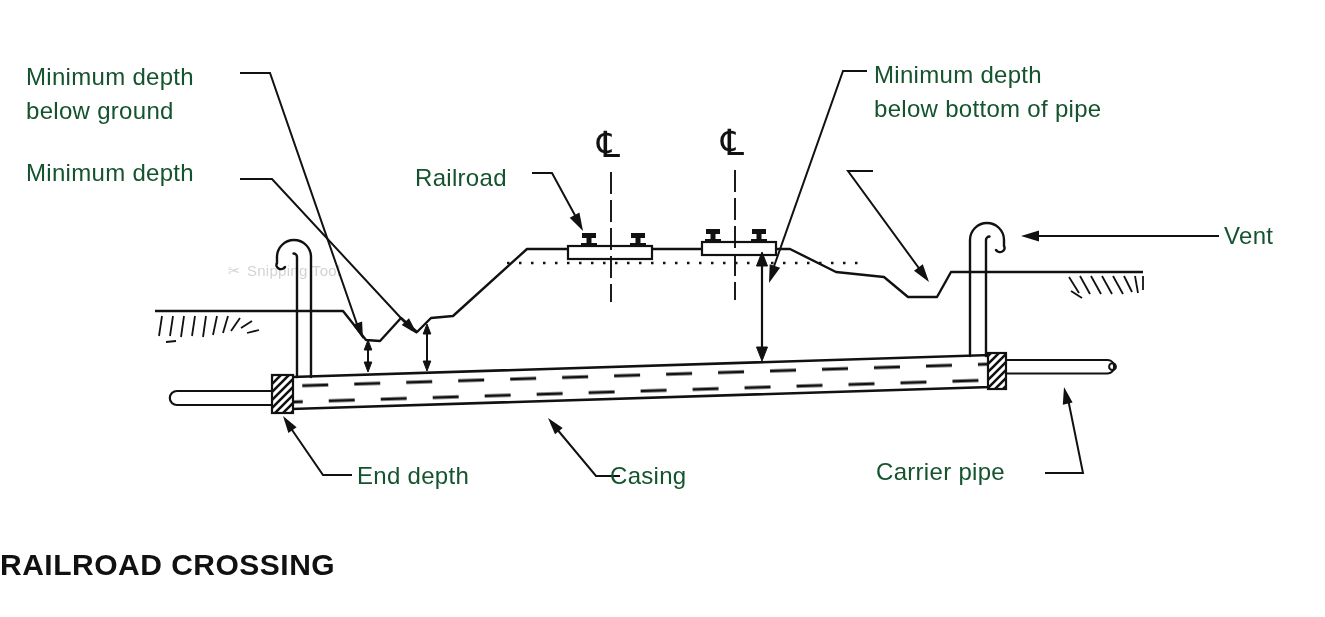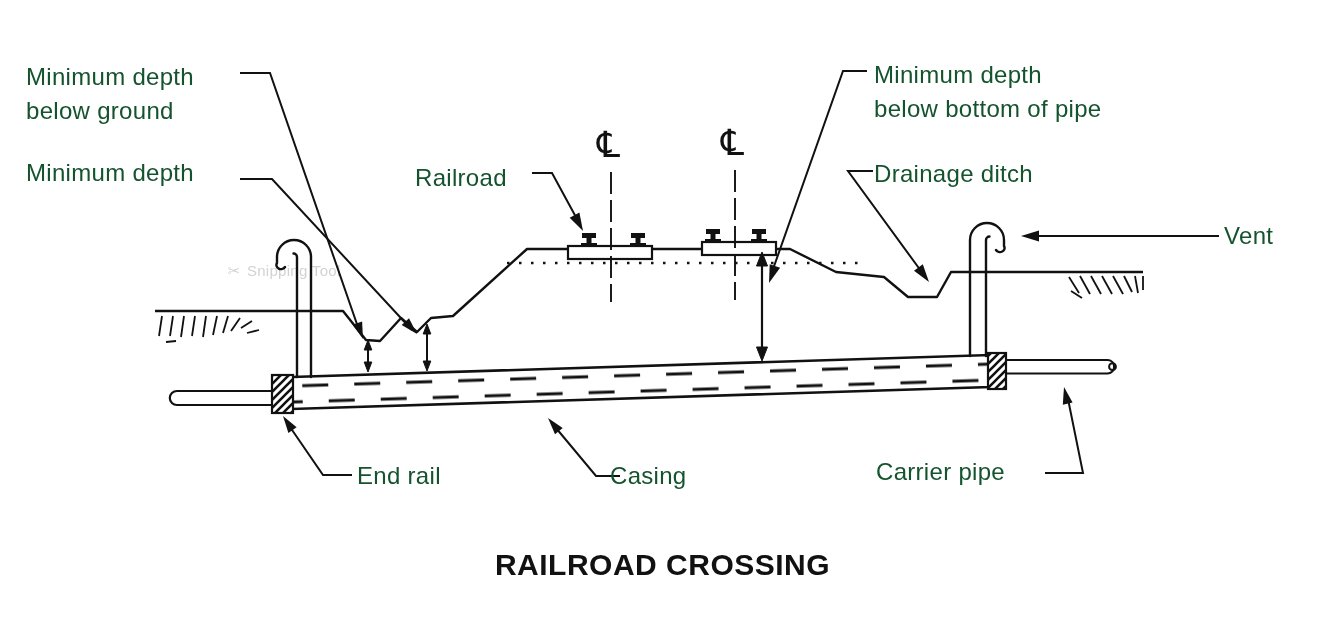--- a/index.html
+++ b/index.html
@@ -6,21 +6,21 @@
   #stage{
     position:relative;width:1325px;height:617px;background:#ffffff;overflow:hidden;
     font-family:"Liberation Sans","DejaVu Sans",sans-serif;color:#111;
   }
   #stage svg{position:absolute;left:0;top:0;z-index:1;}
   .lbl{
     position:absolute;z-index:2;font-size:24px;line-height:34px;
     letter-spacing:.3px;color:#14532d;white-space:nowrap;
   }
   .title{
-    position:absolute;z-index:2;left:0;top:548px;width:100%;text-align:center;
+    position:absolute;z-index:2;left:0;top:548px;width:100%;text-align:left;
     font-size:30px;font-weight:bold;letter-spacing:.5px;color:#111;white-space:nowrap;
   }
   .clsym{
     position:absolute;z-index:2;font-family:"DejaVu Sans",sans-serif;
     font-size:36px;line-height:38px;color:#111;
   }
   .watermark{
     position:absolute;z-index:0;left:228px;top:262px;font-size:15px;
     color:rgba(140,152,144,0.42);letter-spacing:.3px;white-space:nowrap;
   }
@@ -190,25 +190,24 @@
     <div>Minimum depth</div>
   </div>
 
   <div class="lbl" style="left:415px;top:161px;">Railroad</div>
 
   <div class="lbl" style="left:874px;top:58px;">
     <div>Minimum depth</div>
     <div>below bottom of pipe</div>
   </div>
 
-  <div class="lbl" style="left:874px;top:157px;">Drainage ditch</div>
 
   <div class="lbl" style="left:1224px;top:219px;">Vent</div>
 
-  <div class="lbl" style="left:357px;top:459px;">End rail</div>
+  <div class="lbl" style="left:357px;top:459px;">End depth</div>
 
   <div class="lbl" style="left:610px;top:459px;">Casing</div>
 
   <div class="lbl" style="left:876px;top:455px;text-align:right;">Carrier pipe</div>
 
   <div class="clsym" style="left:597px;top:126px;">℄</div>
   <div class="clsym" style="left:721px;top:124px;">℄</div>
 
   <div class="title">RAILROAD CROSSING</div>
 

